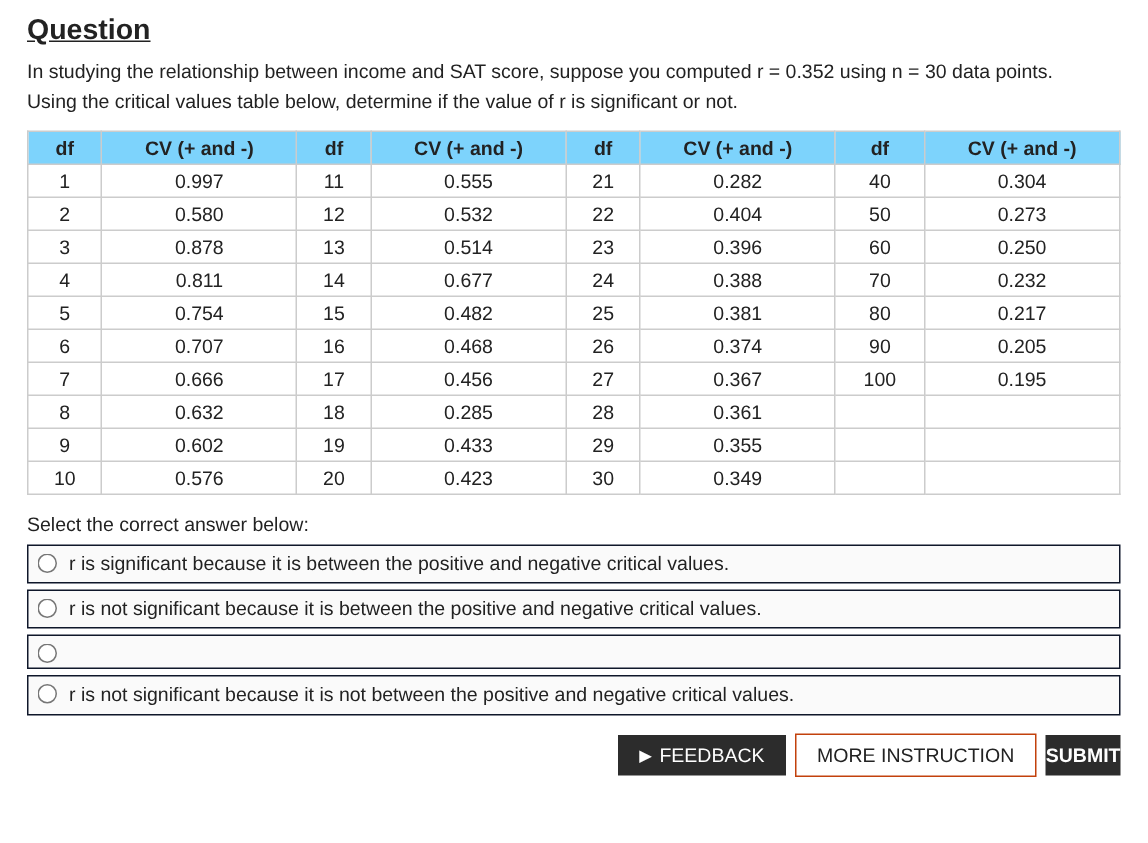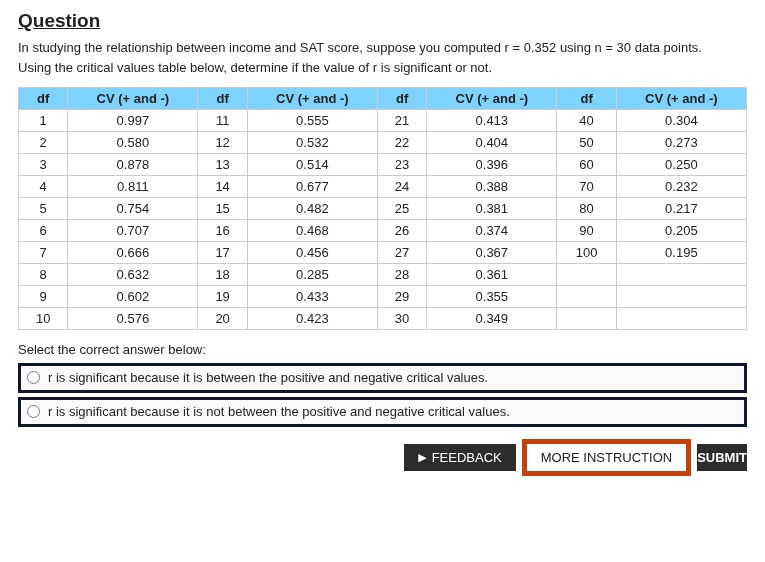--- a/index.html
+++ b/index.html
@@ -46,21 +46,21 @@
     }
     .select-label {
       font-size: 13px;
       margin-bottom: 6px;
     }
     .option-row {
       display: flex;
       align-items: flex-start;
       margin-bottom: 4px;
       padding: 3px 6px;
-      border: 3px solid #0f172a;
+      border: 1px solid #0f172a;
       background: #fafafa;
     }
     .option-row input[type="radio"] {
       margin-right: 8px;
       margin-top: 2px;
       flex-shrink: 0;
     }
     .option-text {
       font-size: 13px;
       line-height: 1.4;
@@ -79,21 +79,21 @@
       padding: 6px 14px;
       font-size: 13px;
       cursor: pointer;
       display: flex;
       align-items: center;
       gap: 5px;
     }
     .btn-more {
       background: #fff;
       color: #222;
-      border: 5px solid #c2410c;
+      border: 1px solid #c2410c;
       padding: 6px 14px;
       font-size: 13px;
       cursor: pointer;
     }
     .btn-submit {
       background: #2c2c2c;
       color: #fff;
       border: none;
       padding: 6px 0;
       font-size: 13px;
@@ -128,21 +128,21 @@
         <th>CV (+ and -)</th>
       </tr>
     </thead>
     <tbody id="table-body">
     <tr>
           <td>1</td>
           <td>0.997</td>
           <td>11</td>
           <td>0.555</td>
           <td>21</td>
-          <td>0.413</td>
+          <td>0.282</td>
           <td>40</td>
           <td>0.304</td>
         </tr>
         <tr>
           <td>2</td>
           <td>0.580</td>
           <td>12</td>
           <td>0.532</td>
           <td>22</td>
           <td>0.404</td>
@@ -234,22 +234,29 @@
 </div>
 
 <div class="answer-section">
   <div class="select-label">Select the correct answer below:</div>
   <div id="options-container">
       <div class="option-row">
         <input type="radio" name="answer" id="opt1" style="">
         <label for="opt1" class="option-text">r is significant because it is between the positive and negative critical values.</label>
       </div>
       <div class="option-row">
+        <input type="radio" name="answer" id="opt2" style="">
+        <label for="opt2" class="option-text">r is not significant because it is between the positive and negative critical values.</label>
+      </div>
+      <div class="option-row">
         <input type="radio" name="answer" id="opt3" style="">
-        <label for="opt3" class="option-text">r is significant because it is not between the positive and negative critical values.</label>
+      </div>
+      <div class="option-row">
+        <input type="radio" name="answer" id="opt4" style="">
+        <label for="opt4" class="option-text">r is not significant because it is not between the positive and negative critical values.</label>
       </div>
     </div>
 </div>
 
 <div class="bottom-bar">
   <button class="btn-feedback">
     <span class="feedback-icon">▶</span>
     <span>FEEDBACK</span>
   </button>
   <button class="btn-more">

